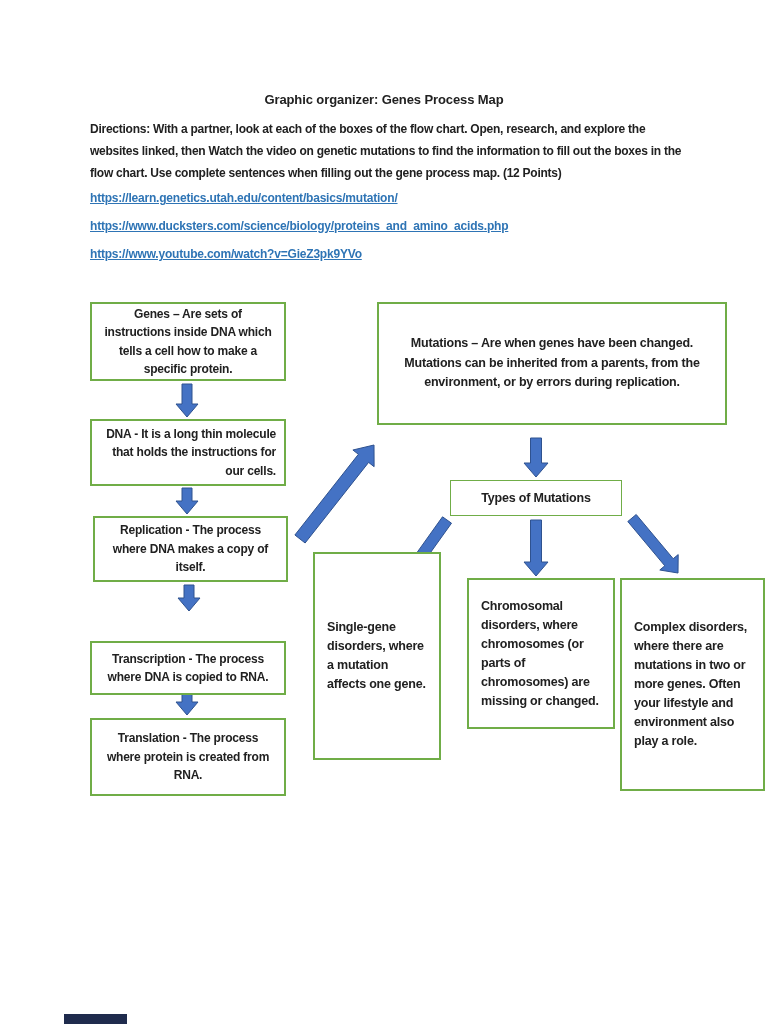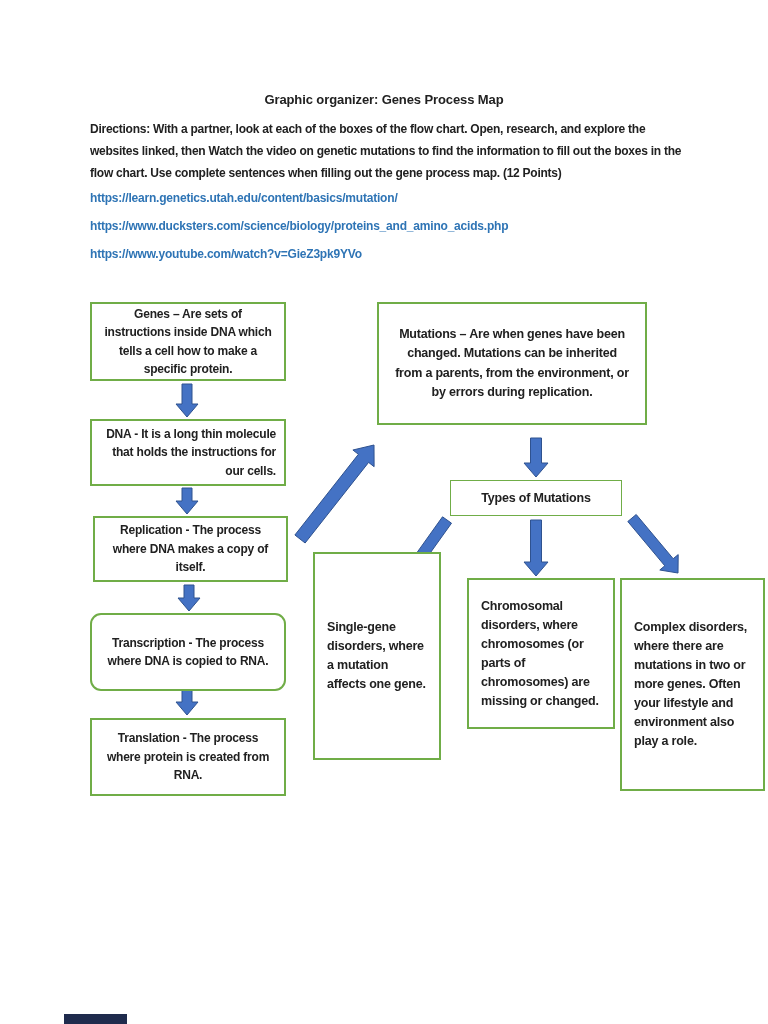--- a/index.html
+++ b/index.html
@@ -17,41 +17,42 @@
     font-size:13px;font-weight:700;letter-spacing:-0.1px;
   }
   .directions{
     position:absolute;top:118px;left:90px;width:600px;
     font-size:12px;font-weight:700;line-height:22px;letter-spacing:-0.25px;
   }
   .doclink{
     position:absolute;left:90px;
     font-size:12px;font-weight:700;letter-spacing:-0.2px;
     color:var(--link,#2e74b5);
+    text-decoration:underline;
     cursor:pointer;
   }
   .link-0{top:191px}
   .link-1{top:219px}
   .link-2{top:247px}
 
   .fbox{
     position:absolute;box-sizing:border-box;
     border:2px solid var(--green,#70ad47);
     background:#ffffff;
     display:flex;align-items:center;justify-content:center;
     text-align:center;
     font-size:12px;font-weight:700;line-height:18.5px;letter-spacing:-0.2px;
     padding:12px 8px;
   }
   .box-genes{left:90px;top:302px;width:196px;height:79px;}
   .box-dna{left:90px;top:419px;width:196px;height:67px;text-align:right;}
   .box-replication{left:93px;top:516px;width:195px;height:66px;}
-  .box-transcription{left:90px;top:613px;width:196px;height:78px;border-radius:11px;}
+  .box-transcription{left:90px;top:641px;width:196px;height:54px;}
   .box-translation{left:90px;top:718px;width:196px;height:78px;}
-  .box-mutations{left:377px;top:302px;width:270px;height:123px;font-size:12.5px;line-height:19.5px;padding:0 16px;}
+  .box-mutations{left:377px;top:302px;width:350px;height:123px;font-size:12.5px;line-height:19.5px;padding:0 16px;}
   .box-types{left:450px;top:480px;width:172px;height:36px;border-width:1px;font-size:12.5px;}
   .box-bottom{
     top:578px;height:151px;
     align-items:center;justify-content:flex-start;
     text-align:left;font-size:12.5px;line-height:19px;padding:0 12px;
   }
   .box-single{left:313px;top:552px;width:128px;height:208px;}
   .box-chromosomal{left:467px;width:148px;}
   .box-complex{left:620px;width:145px;height:213px;}
 

